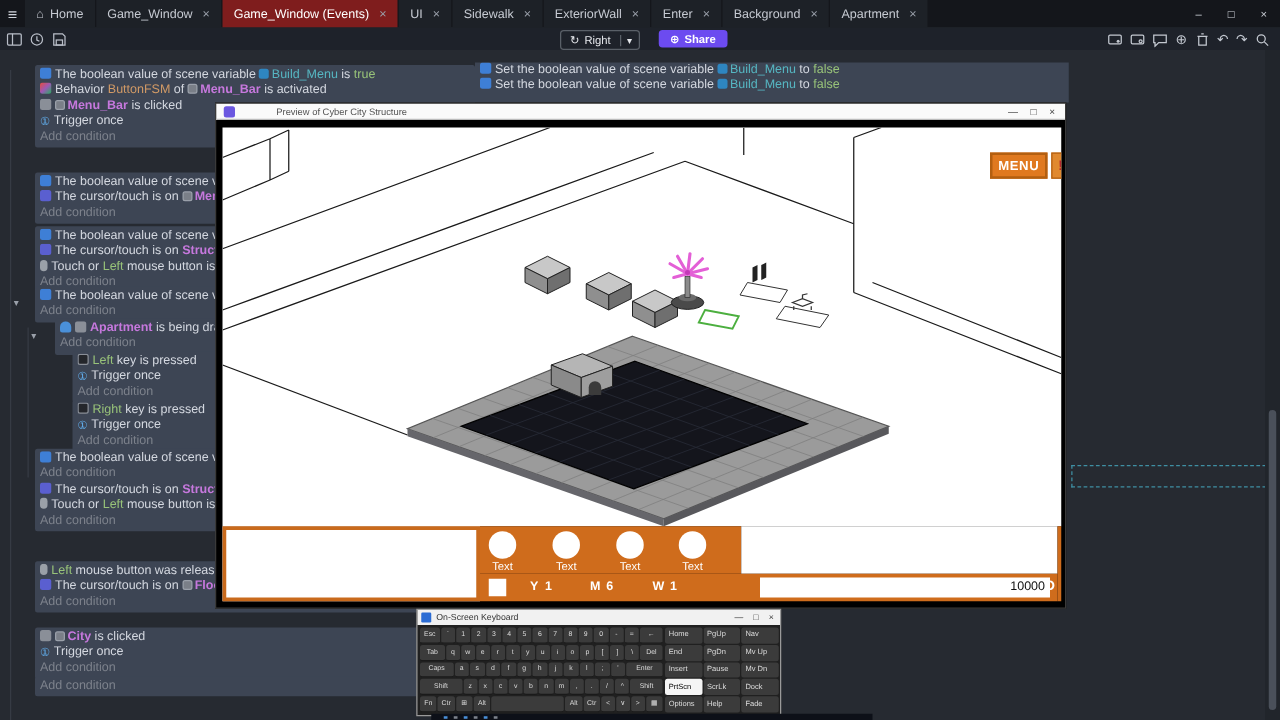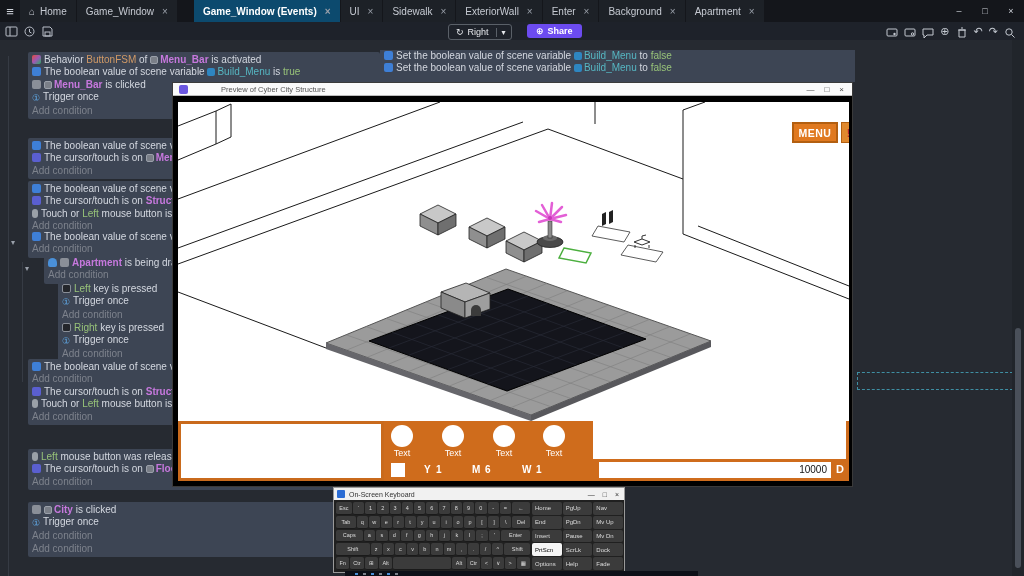--- a/index.html
+++ b/index.html
@@ -3,21 +3,21 @@
 <meta charset="utf-8">
 <style>
   html,body{margin:0;padding:0;background:#101216;}
   #screen{position:relative;width:1024px;height:576px;overflow:hidden;
     font-family:"Liberation Sans","DejaVu Sans",sans-serif;background:#262a31;}
   
   #tabbar{position:absolute;left:0;top:0;width:1024px;height:22px;background:#14161b;display:flex;align-items:stretch;}
   #hamburger{width:20px;display:flex;align-items:center;justify-content:center;color:#cfd3da;font-size:13px;cursor:pointer;}
   .tab{display:flex;align-items:center;gap:5px;padding:0 9px;background:#1d2127;color:#c6cad2;
     font-size:10px;margin-right:1px;white-space:nowrap;}
-  .tab.active{background:#0c4a6e;color:#fff;font-weight:bold;margin-left:16px;}
+  .tab.active{background:#7f1d1d;color:#fff;font-weight:normal;}
   .tab-ic{font-size:10px;color:#c6cad2;}
   .tab-x{color:#9aa0aa;font-size:10px;margin-left:3px;}
   #wincontrols{margin-left:auto;display:flex;align-items:center;gap:0;color:#cfd3da;}
   .winbtn{width:26px;text-align:center;font-size:9px;}
   
   #toolbar{position:absolute;left:0;top:22px;width:1024px;height:18px;background:#1e222a;display:flex;align-items:center;}
   .tbicon{width:13px;height:13px;margin-left:5px;color:#b9bec8;}
   .tbicon svg{display:block}
   #updatebtn{position:absolute;left:448px;top:2px;height:14px;border:1px solid #5a6068;border-radius:3px;
     display:flex;align-items:center;color:#e6e8ec;font-size:9px;}
@@ -67,21 +67,21 @@
   #hud{position:absolute;left:5px;top:338px;width:671px;height:62px;}
   #hud-leftbox{position:absolute;left:0;top:0;width:206px;height:60px;background:#fff;border:3px solid #C96A1C;box-sizing:border-box;}
   #hud-topor{position:absolute;left:206px;top:0;width:209px;height:38px;background:#CF6C1C;}
   #hud-topwh{position:absolute;left:415px;top:0;width:253px;height:38px;background:#fff;}
   #hud-redge{position:absolute;left:668px;top:0;width:3px;height:60px;background:#CF6C1C;}
   #hud-bottom{position:absolute;left:206px;top:38px;width:462px;height:22px;background:#CF6C1C;}
   .hud-circ{position:absolute;top:4px;width:22px;height:22px;border-radius:50%;background:#fff;}
   .hud-circ-label{position:absolute;top:27px;width:40px;text-align:center;color:#fff;font-size:9px;}
   #hud-sq{position:absolute;left:7px;top:4px;width:14px;height:14px;background:#fff;}
   .hud-stat{position:absolute;top:5px;color:#fff;font-size:10px;font-weight:bold;}
-  #hud-input{position:absolute;left:215px;top:3px;width:232px;height:16px;background:#fff;color:#111;
+  #hud-input{position:absolute;left:224px;top:3px;width:232px;height:16px;background:#fff;color:#111;
     font-size:10px;text-align:right;line-height:16px;padding-right:4px;box-sizing:border-box;}
   #hud-cur{position:absolute;left:452px;top:4px;color:#fff;font-size:11px;font-weight:bold;}
   
   #osk{position:absolute;left:333px;top:487px;width:292px;height:86px;background:#202020;border:1px solid #9a9a9a;box-sizing:border-box;}
   #osk-title{position:absolute;left:0;top:0;width:100%;height:12px;background:#f1f1f1;display:flex;align-items:center;}
   #osk-ico{width:8px;height:8px;background:#2b6cd4;border-radius:1px;margin:0 4px 0 3px;}
   #osk-title .t{font-size:7px;color:#333;}
   #osk-ctrl{margin-left:auto;display:flex;gap:8px;margin-right:5px;color:#333;font-size:7px;}
   #osk-main{position:absolute;left:2px;top:14px;width:194px;height:68px;display:flex;flex-direction:column;gap:1px;}
   .osk-row{display:flex;gap:1px;flex:1;}
@@ -201,22 +201,22 @@
     </div>
   </div>
 
   <div id="events">
     <div class="treeline" style="left:8px;top:16px;height:520px"></div>
     <div class="treeline" style="left:22px;top:222px;height:120px"></div>
     <div class="twist" style="left:11px;top:199px">▾</div>
     <div class="twist" style="left:25px;top:225px">▾</div>
     <div id="conds">
         <div class="evt" style="top: 12px; left: 28px; width: 352px;">
+          <div class="eline"><span class="lic ic-bool"></span><span class="sg-t">The boolean value of scene variable </span><span class="lic ic-var"></span><span class="sg-v">Build_Menu</span><span class="sg-t"> is </span><span class="sg-g">true</span></div>
           <div class="eline"><span class="lic ic-beh"></span><span class="sg-t">Behavior </span><span class="sg-b">ButtonFSM</span><span class="sg-t"> of </span><span class="lic ic-obj"></span><span class="sg-o">Menu_Bar</span><span class="sg-t"> is activated</span></div>
-          <div class="eline"><span class="lic ic-bool"></span><span class="sg-t">The boolean value of scene variable </span><span class="lic ic-var"></span><span class="sg-v">Build_Menu</span><span class="sg-t"> is </span><span class="sg-g">true</span></div>
           <div class="eline"><span class="lic ic-hand"></span><span class="lic ic-obj"></span><span class="sg-o">Menu_Bar</span><span class="sg-t"> is clicked</span></div>
           <div class="eline"><span class="lic ic-one">①</span><span class="sg-t">Trigger once</span></div>
           <div class="addc">Add condition</div>
         </div>
         <div class="evt" style="top: 98px; left: 28px; width: 352px;">
           <div class="eline"><span class="lic ic-bool"></span><span class="sg-t">The boolean value of scene variable</span></div>
           <div class="eline"><span class="lic ic-cur"></span><span class="sg-t">The cursor/touch is on </span><span class="lic ic-obj"></span><span class="sg-o">Menu_L</span></div>
           <div class="addc">Add condition</div>
         </div>
         <div class="evt" style="top: 141px; left: 28px; width: 352px;">

